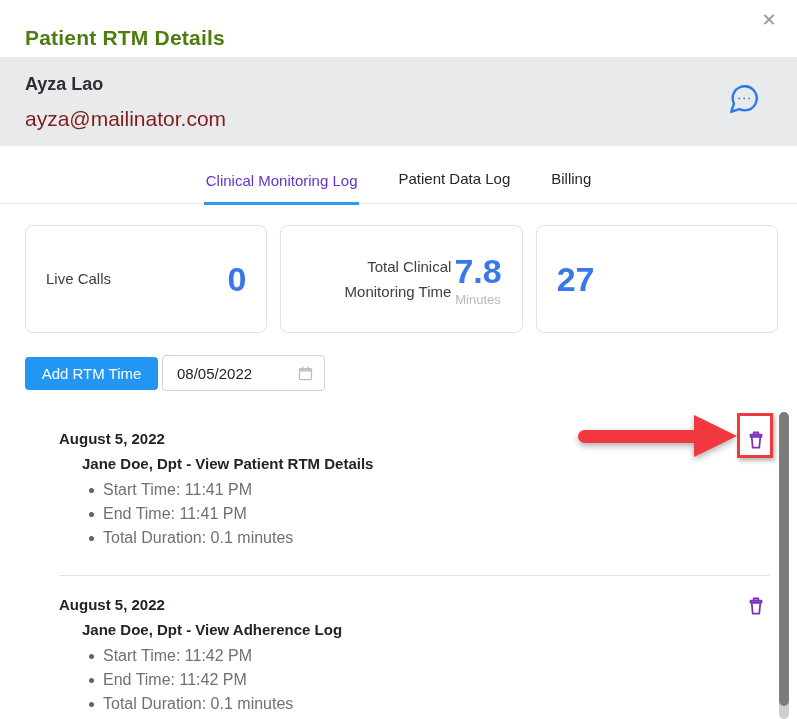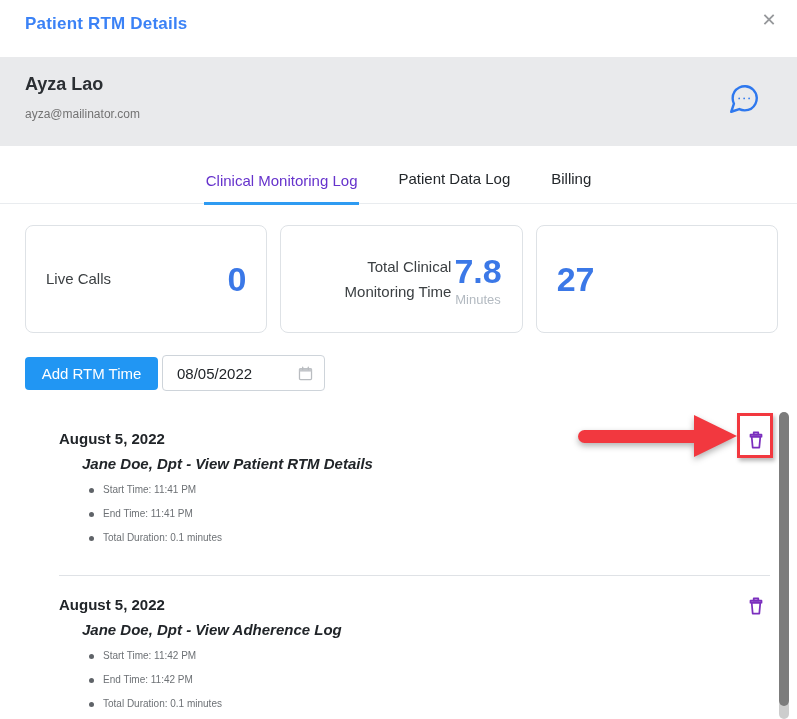--- a/index.html
+++ b/index.html
@@ -15,43 +15,43 @@
     background: #fff;
     overflow: hidden;
   }
 
   
   .modal-header {
     position: absolute; top: 0; left: 0; right: 0; height: 57px;
     background: #fff;
   }
   .modal-title {
-    position: absolute; left: 25px; top: 14px;
-    font-size: 17px; font-weight: 700; color: #3b82f6;
+    position: absolute; left: 25px; top: 26px;
+    font-size: 21px; font-weight: 700; color: #4d7c0f;
     letter-spacing: .2px;
   }
   .close-btn {
     position: absolute; right: 14px; top: 6px;
     width: 28px; height: 28px; border: none; background: transparent;
     font-size: 18px; color: #96989b; cursor: pointer;
     font-family: inherit; line-height: 28px; text-align: center;
   }
 
   
   .patient-banner {
     position: absolute; top: 57px; left: 0; right: 0; height: 89px;
     background: var(--banner-gray, #e9eaec);
   }
   .patient-name {
     position: absolute; left: 25px; top: 17px;
     font-size: 18px; font-weight: 700; color: #2b2f33;
   }
   .patient-email {
     position: absolute; left: 25px; top: 50px;
-    font-size: 12px; color: #737373;
+    font-size: 21px; color: #7f1d1d;
   }
   .chat-btn {
     position: absolute; right: 36px; top: 25px;
     width: 34px; height: 34px; border: none; background: transparent;
     cursor: pointer; padding: 0;
   }
 
   
   .tabs-bar {
     position: absolute; top: 146px; left: 0; right: 0; height: 58px;
@@ -121,26 +121,25 @@
     padding: 20px 40px 22px 0;
     border-bottom: 1px solid #dfe2e6;
     margin-left: 34px;
   }
   .entry-date {
     font-size: 15px; font-weight: 700; color: #212529; margin-bottom: 8px;
   }
   .entry-title {
     font-size: 15px; font-weight: 700; color: #212529;
     margin: 0 0 9px 23px;
-    font-style: italic;
   }
   .entry-details { list-style: none; margin-left: 33px; }
   .entry-details li {
     position: relative; padding-left: 11px; margin-bottom: 6px;
-    font-size: 10px; line-height: 18px; color: #6d7175;
+    font-size: 16px; line-height: 18px; color: #6d7175;
   }
   .entry-details li::before {
     content: ""; position: absolute; left: -3px; top: 7px;
     width: 5px; height: 5px; border-radius: 50%; background: #5f6368;
   }
   .trash-btn {
     position: absolute; right: 0; top: 16px;
     width: 28px; height: 28px; border: none; background: transparent;
     cursor: pointer; padding: 0; display: flex; align-items: center; justify-content: center;
   }

